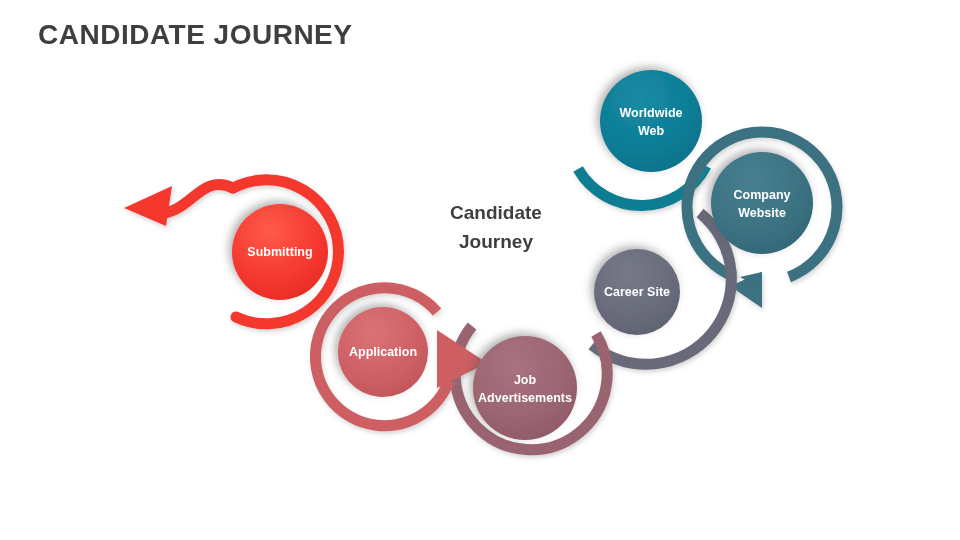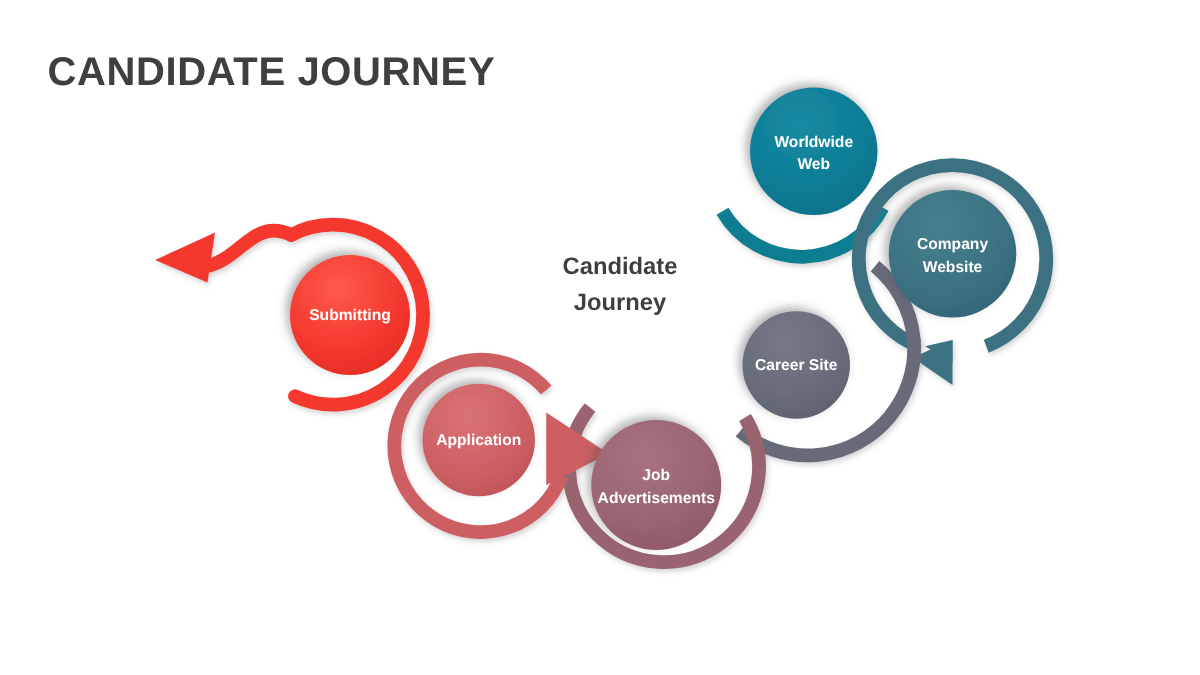--- a/index.html
+++ b/index.html
@@ -17,27 +17,26 @@
   #slide {
     position: relative;
     width: 960px;
     height: 540px;
     background: #ffffff;
   }
   #page-title {
     position: absolute;
     left: 38px;
     top: 19px;
-    font-size: 32px;
+    font-size: 28px;
     font-weight: bold;
     letter-spacing: 0.5px;
     color: #3f3f3f;
     font-family: "Liberation Sans", sans-serif;
     white-space: nowrap;
-    margin-top: 20px;
   }
   #diagram-svg {
     position: absolute;
     left: 0;
     top: 0;
     width: 960px;
     height: 540px;
   }
   .node-label {
     font-family: "Liberation Sans", sans-serif;

